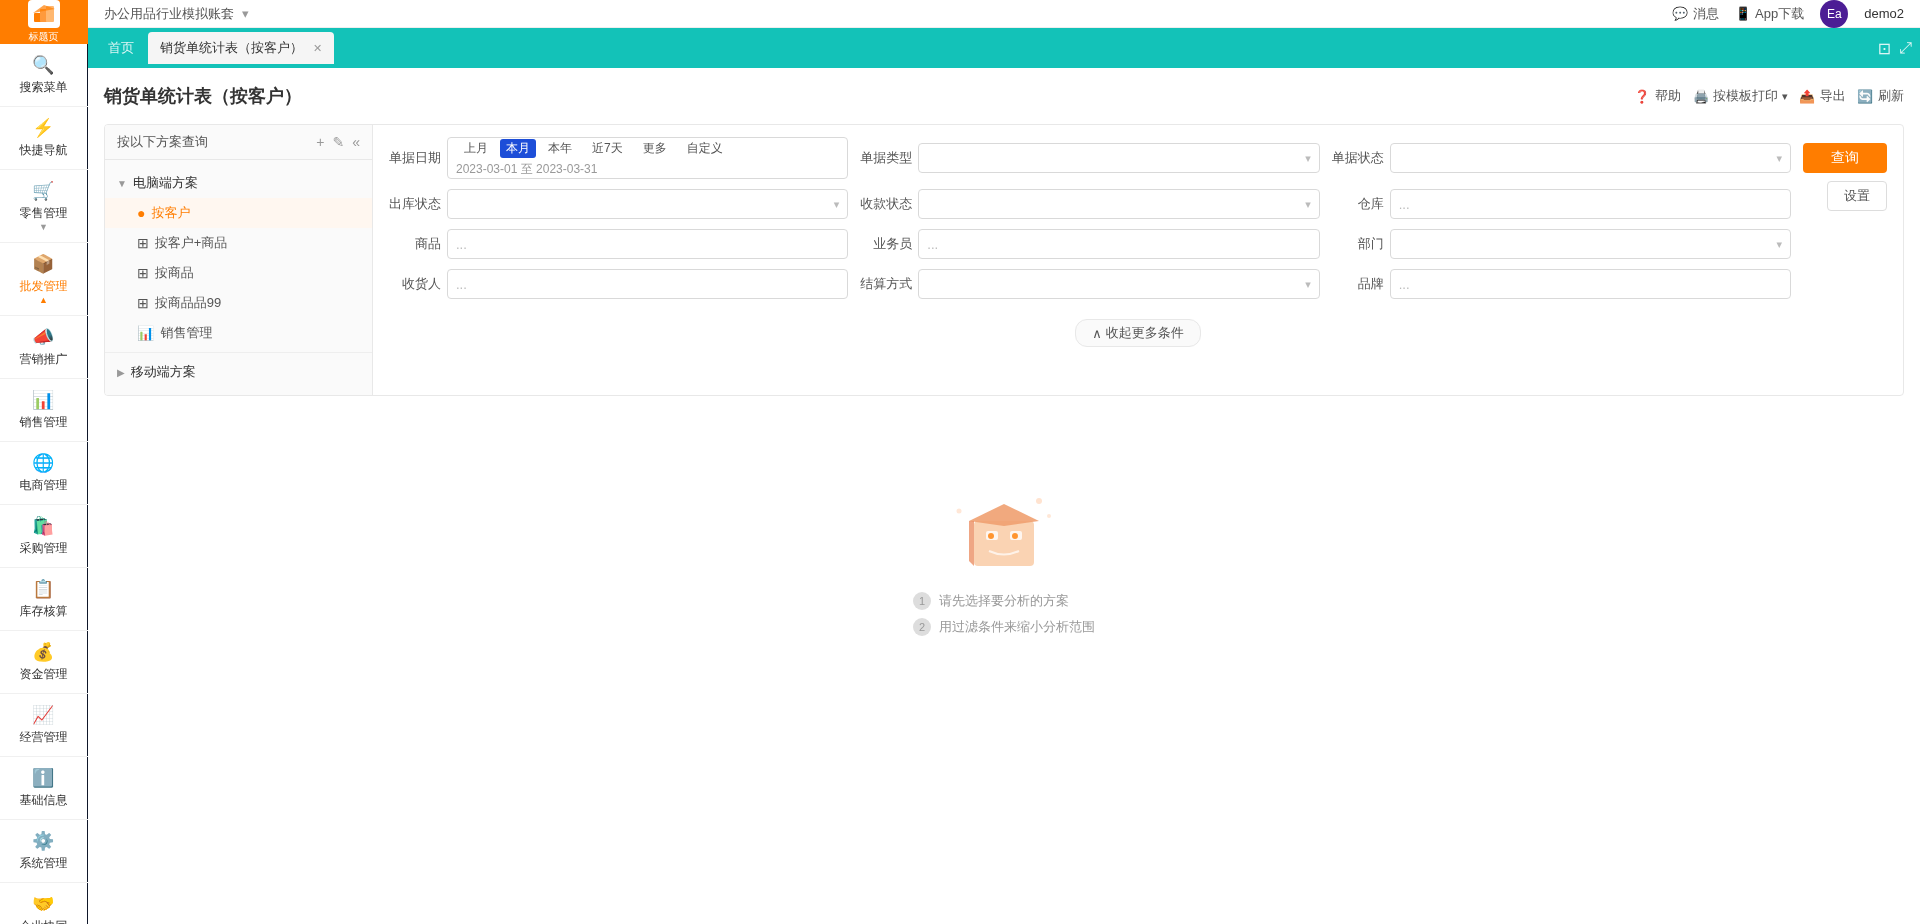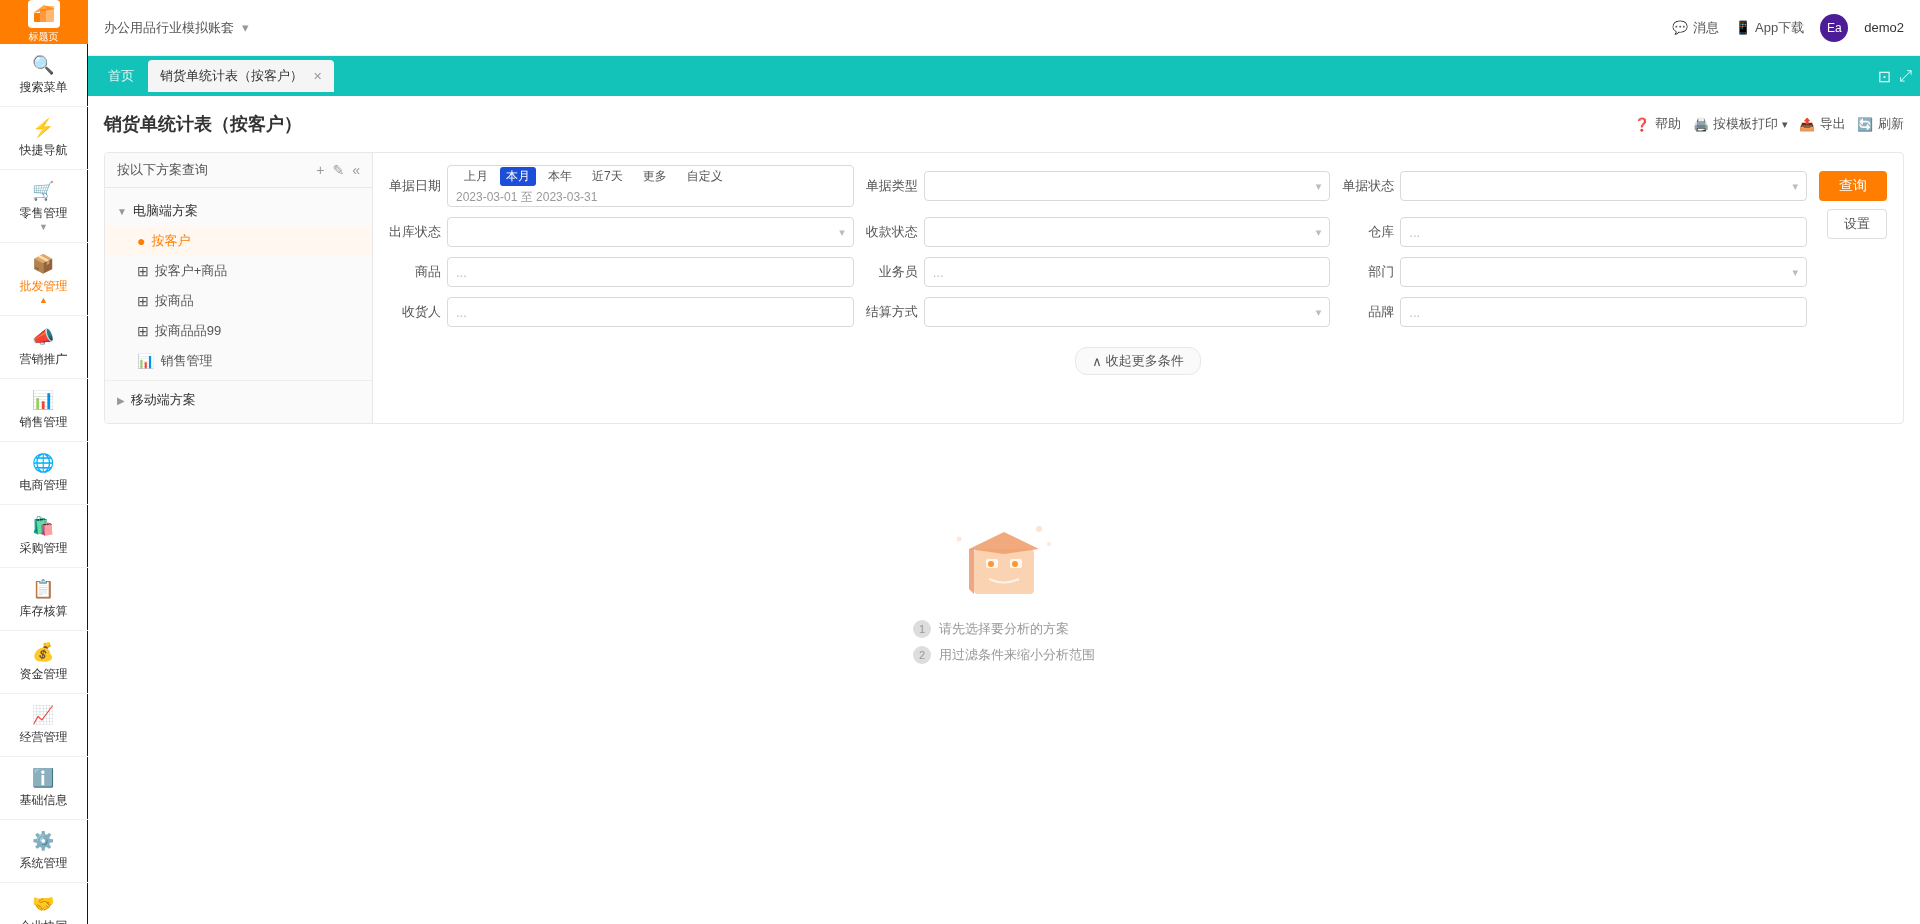--- a/index.html
+++ b/index.html
@@ -59,21 +59,21 @@
     
     .main-area {
       flex: 1;
       display: flex;
       flex-direction: column;
       overflow: hidden;
     }
 
     
     .top-header {
-      height: 56px;
+      height: 28px;
       background: #fff;
       display: flex;
       align-items: center;
       justify-content: space-between;
       padding: 0 16px;
       border-bottom: 1px solid #eee;
       flex-shrink: 0;
     }
     .top-header-left {
       display: flex;
@@ -187,21 +187,21 @@
       display: flex;
       align-items: center;
       gap: 4px;
       cursor: pointer;
       color: #555;
     }
     .btn-query {
       background: #ff7d00;
       color: #fff;
       border: none;
-      padding: 6px 20px;
+      padding: 6px 28px;
       border-radius: 4px;
       cursor: pointer;
       font-size: 14px;
     }
     .btn-settings {
       background: #fff;
       color: #555;
       border: 1px solid #ddd;
       padding: 5px 16px;
       border-radius: 4px;

